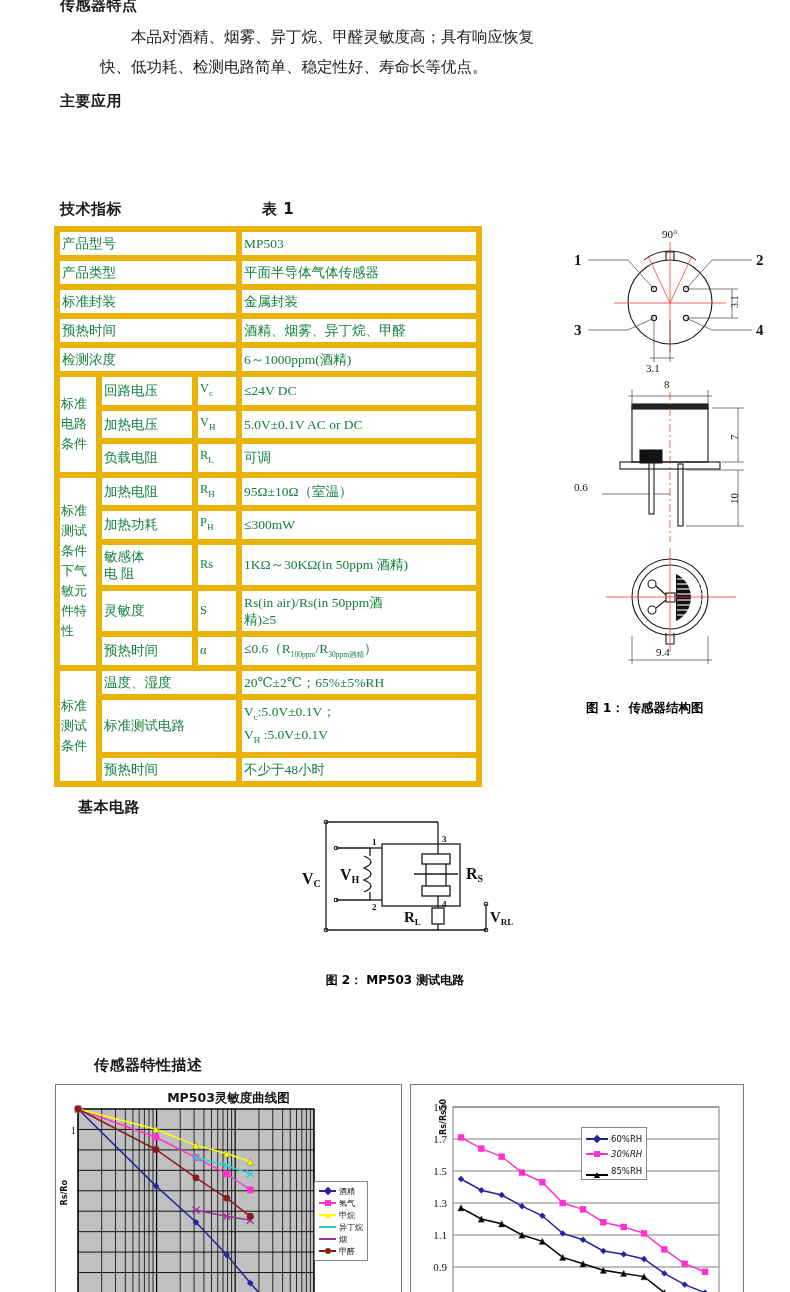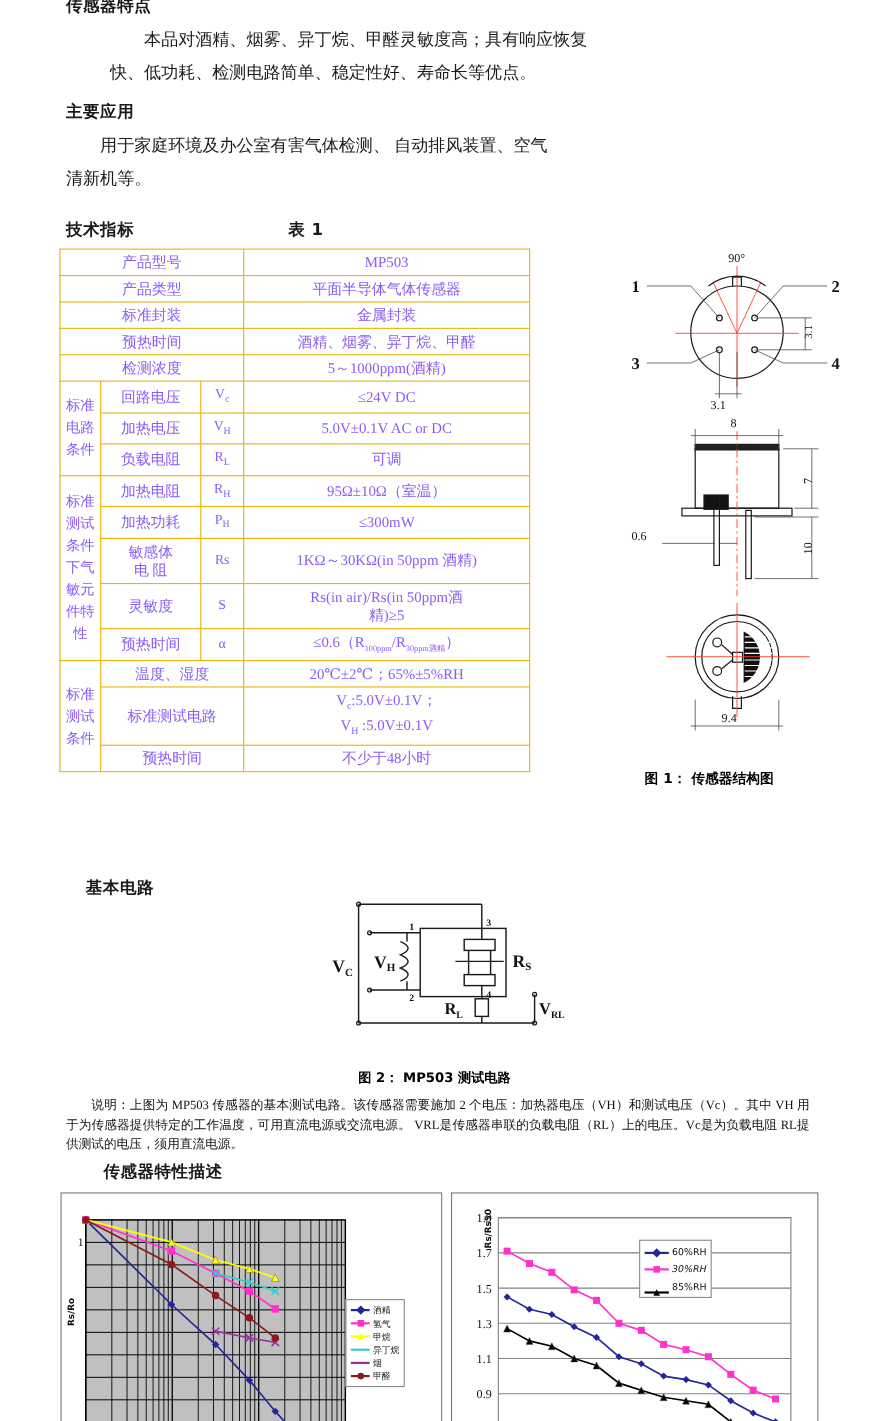--- a/index.html
+++ b/index.html
@@ -33,23 +33,23 @@
   #spec-head{left:60px;top:200px;}
   #table-label{left:262px;top:200px;}
 
   
   #spec-table{
     position:absolute;left:54px;top:226px;width:428px;
     border-collapse:collapse;
     font-family:"Liberation Serif","DejaVu Serif",serif;
   }
   #spec-table td{
-    border:1px solid #eab308;
-    text-align:center;vertical-align:middle;
-    font-size:13.5px;color:#8b5cf6;
+    border:6px solid #eab308;
+    vertical-align:middle;
+    font-size:13.5px;color:#15803d;
     padding:3px 2px;line-height:17px;
   }
   #spec-table td.grp{width:34px;font-size:13px;line-height:20px;padding:2px 1px;}
   #spec-table td.nm{width:86px;}
   #spec-table td.sym{width:34px;font-size:12.5px;}
   #spec-table td.val{}
   #spec-table td.nm2{}
   .sub{font-size:9px;vertical-align:sub;}
   .tiny{font-size:7.5px;vertical-align:sub;}
 
@@ -105,21 +105,20 @@
 </style>
 </head>
 <body>
 
 <div class="page">
 
   <div class="abs sec-head" id="feat-head">传感器特点</div>
   <div class="abs para indent" id="feat-body">本品对酒精、烟雾、异丁烷、甲醛灵敏度高；具有响应恢复快、低功耗、检测电路简单、稳定性好、寿命长等优点。</div>
 
   <div class="abs sec-head" id="app-head">主要应用</div>
-  <div class="abs para indent" id="app-body">用于家庭环境及办公室有害气体检测、 自动排风装置、空气清新机等。</div>
 
   <div class="abs sec-head" id="spec-head">技术指标</div>
   <div class="abs sec-head" id="table-label">表 1</div>
 
   <table id="spec-table">
     <tbody>
         <tr>
       <td class="nm2" colspan="3">产品型号</td>
       <td class="val">MP503</td>
     </tr>
@@ -130,21 +129,21 @@
     <tr>
       <td class="nm2" colspan="3">标准封装</td>
       <td class="val">金属封装</td>
     </tr>
     <tr>
       <td class="nm2" colspan="3">预热时间</td>
       <td class="val">酒精、烟雾、异丁烷、甲醛</td>
     </tr>
     <tr>
       <td class="nm2" colspan="3">检测浓度</td>
-      <td class="val">5～1000ppm(酒精)</td>
+      <td class="val">6～1000ppm(酒精)</td>
     </tr>
 
     <tr>
       <td class="grp" rowspan="3">标准电路条件</td>
       <td class="nm">回路电压</td>
       <td class="sym">V<span class="sub">c</span></td>
       <td class="val">≤24V DC</td>
     </tr>
     <tr>
       <td class="nm">加热电压</td>
@@ -372,27 +371,25 @@
         <text x="190" y="110" font-size="15" font-weight="bold">V<tspan font-size="9" dy="3">RL</tspan></text>
         <text x="72" y="33" font-size="9" font-weight="bold">1</text>
         <text x="72" y="98" font-size="9" font-weight="bold">2</text>
         <text x="142" y="30" font-size="9" font-weight="bold">3</text>
         <text x="142" y="95" font-size="9" font-weight="bold">4</text>
       </g>
     </svg>
   </div>
 
   <div class="abs" id="fig2-cap">图 2： MP503 测试电路</div>
-  <div class="abs" id="note">
-    <span class="ind">说明：上图为 MP503 传感器的基本测试电路。该传感器需要施加 2 个电压：加热器电压（VH）和测试电压（Vc）。其中 VH 用于为传感器提供特定的工作温度，可用直流电源或交流电源。 VRL是传感器串联的负载电阻（RL）上的电压。Vc是为负载电阻 RL提供测试的电压，须用直流电源。</span>
-  </div>
 
   <div class="abs sec-head" id="char-head">传感器特性描述</div>
 
   <div class="chartbox" id="chart-left">
+    <div class="chart-title">MP503灵敏度曲线图</div>
     <div class="ylab" style="left:4px;top:95px;">Rs/Ro</div>
     <div class="axlab" style="left:8px;top:40px;width:12px;">1</div>
     <svg id="svg-left" width="345" height="208" viewBox="0 0 345 208" style="position:absolute;left:0;top:0;" xmlns="http://www.w3.org/2000/svg">
         <rect x="22" y="24" width="236" height="184" fill="#c0c0c0" stroke="#000" stroke-width="1"></rect>
         <line x1="22" y1="24" x2="22" y2="208" stroke="#000" stroke-width="1.2"></line>
         <line x1="45.65734529924096" y1="24" x2="45.65734529924096" y2="208" stroke="#000" stroke-width="0.8"></line>
         <line x1="59.496005165908834" y1="24" x2="59.496005165908834" y2="208" stroke="#000" stroke-width="0.8"></line>
         <line x1="69.31469059848192" y1="24" x2="69.31469059848192" y2="208" stroke="#000" stroke-width="0.8"></line>
         <line x1="76.93065470075905" y1="24" x2="76.93065470075905" y2="208" stroke="#000" stroke-width="0.8"></line>
         <line x1="83.1533504651498" y1="24" x2="83.1533504651498" y2="208" stroke="#000" stroke-width="0.8"></line>

